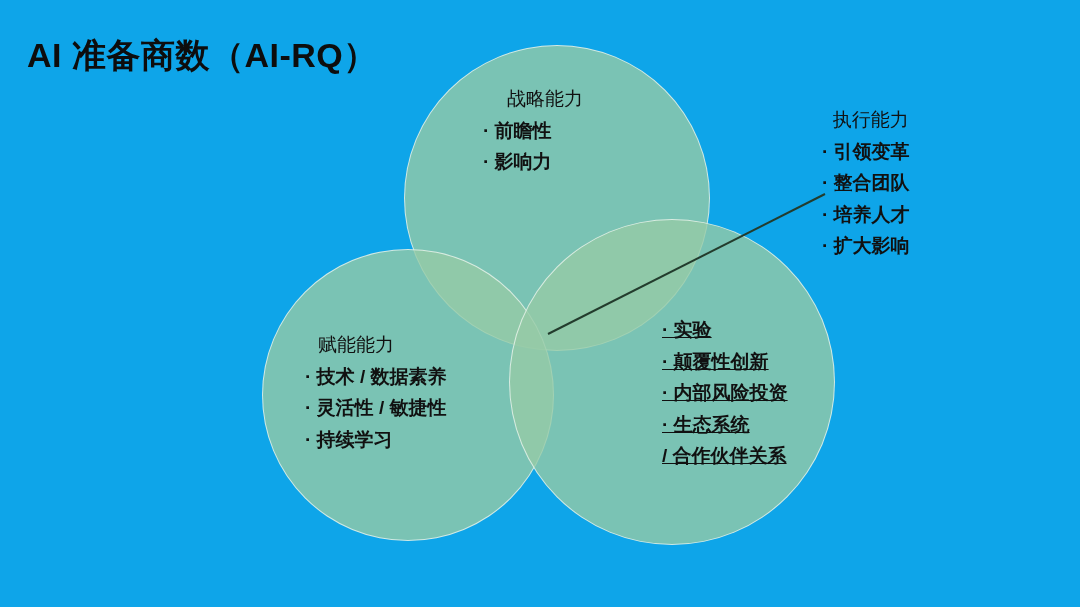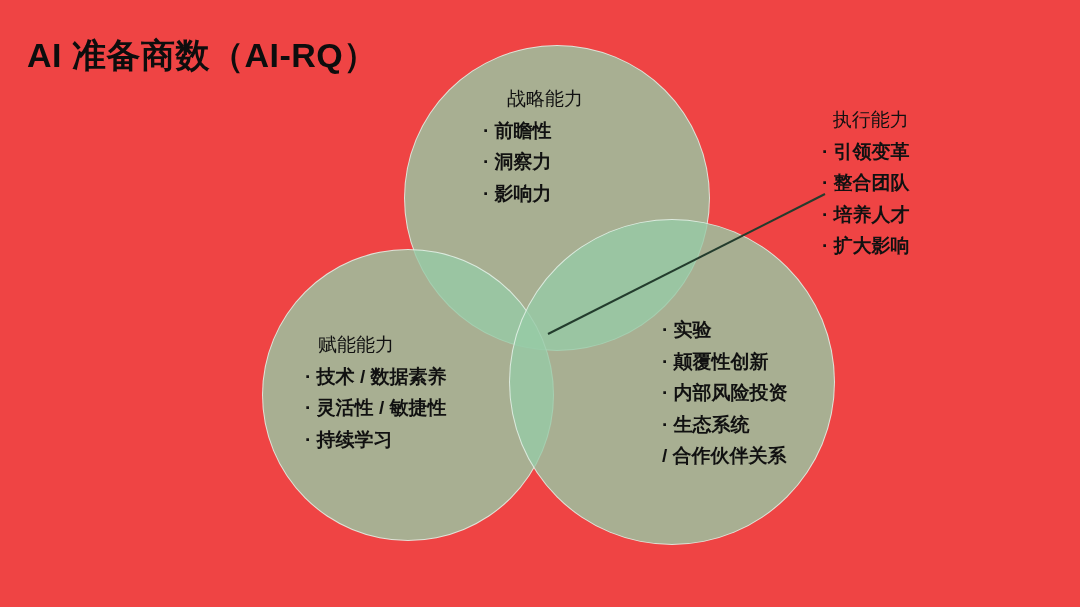--- a/index.html
+++ b/index.html
@@ -1,20 +1,20 @@
 <!DOCTYPE html>
 <html><head>
 <meta charset="utf-8">
 <style>
   html, body { margin: 0; padding: 0; background: #ffffff; }
   .canvas {
     position: relative;
     width: 1080px;
     height: 607px;
-    background: #ef4444;
+    background: #0ea5e9;
     overflow: hidden;
     font-family: "Liberation Sans", "DejaVu Sans", sans-serif;
     color: #111111;
   }
   .title {
     position: absolute;
     left: 27px;
     top: 33px;
     margin: 0;
     font-size: 34px;
@@ -51,41 +51,40 @@
   .g-strategy    { left: 481px; top:  83px; }
   .g-strategy .heading    { padding-left: 26px; }
   .g-strategy .item       { padding-left: 2px;  }
   .g-execution   { left: 822px; top: 104px; text-align: center; }
   .g-execution .heading   { padding-left: 10px; }
   .g-empowerment { left: 303px; top: 329px; }
   .g-empowerment .heading { padding-left: 15px; }
   .g-empowerment .item    { padding-left: 2px;  }
   .g-innovation  { left: 656px; top: 314px; }
   .g-innovation .heading  { padding-left: 8px;  }
-  .g-innovation .item     { padding-left: 6px;  }
+  .g-innovation .item     { padding-left: 6px; text-decoration: underline;  }
 </style>
 </head>
 <body>
 
 <div class="canvas">
 
   <h1 class="title">AI 准备商数（AI-RQ）</h1>
 
   <div class="circle circle-top"></div>
   <div class="circle circle-left"></div>
   <div class="circle circle-right"></div>
 
   <svg class="connector" viewBox="0 0 1080 607" xmlns="http://www.w3.org/2000/svg">
     <line x1="548" y1="334" x2="825" y2="194" stroke="#233c2d" stroke-width="2"></line>
   </svg>
 
   <div class="label g-strategy">
     <div class="heading">战略能力</div>
     <div class="item">· 前瞻性</div>
-    <div class="item">· 洞察力</div>
     <div class="item">· 影响力</div>
   </div>
 
   <div class="label g-execution">
     <div class="heading">执行能力</div>
     <div class="item">· 引领变革</div>
     <div class="item">· 整合团队</div>
     <div class="item">· 培养人才</div>
     <div class="item">· 扩大影响</div>
   </div>

